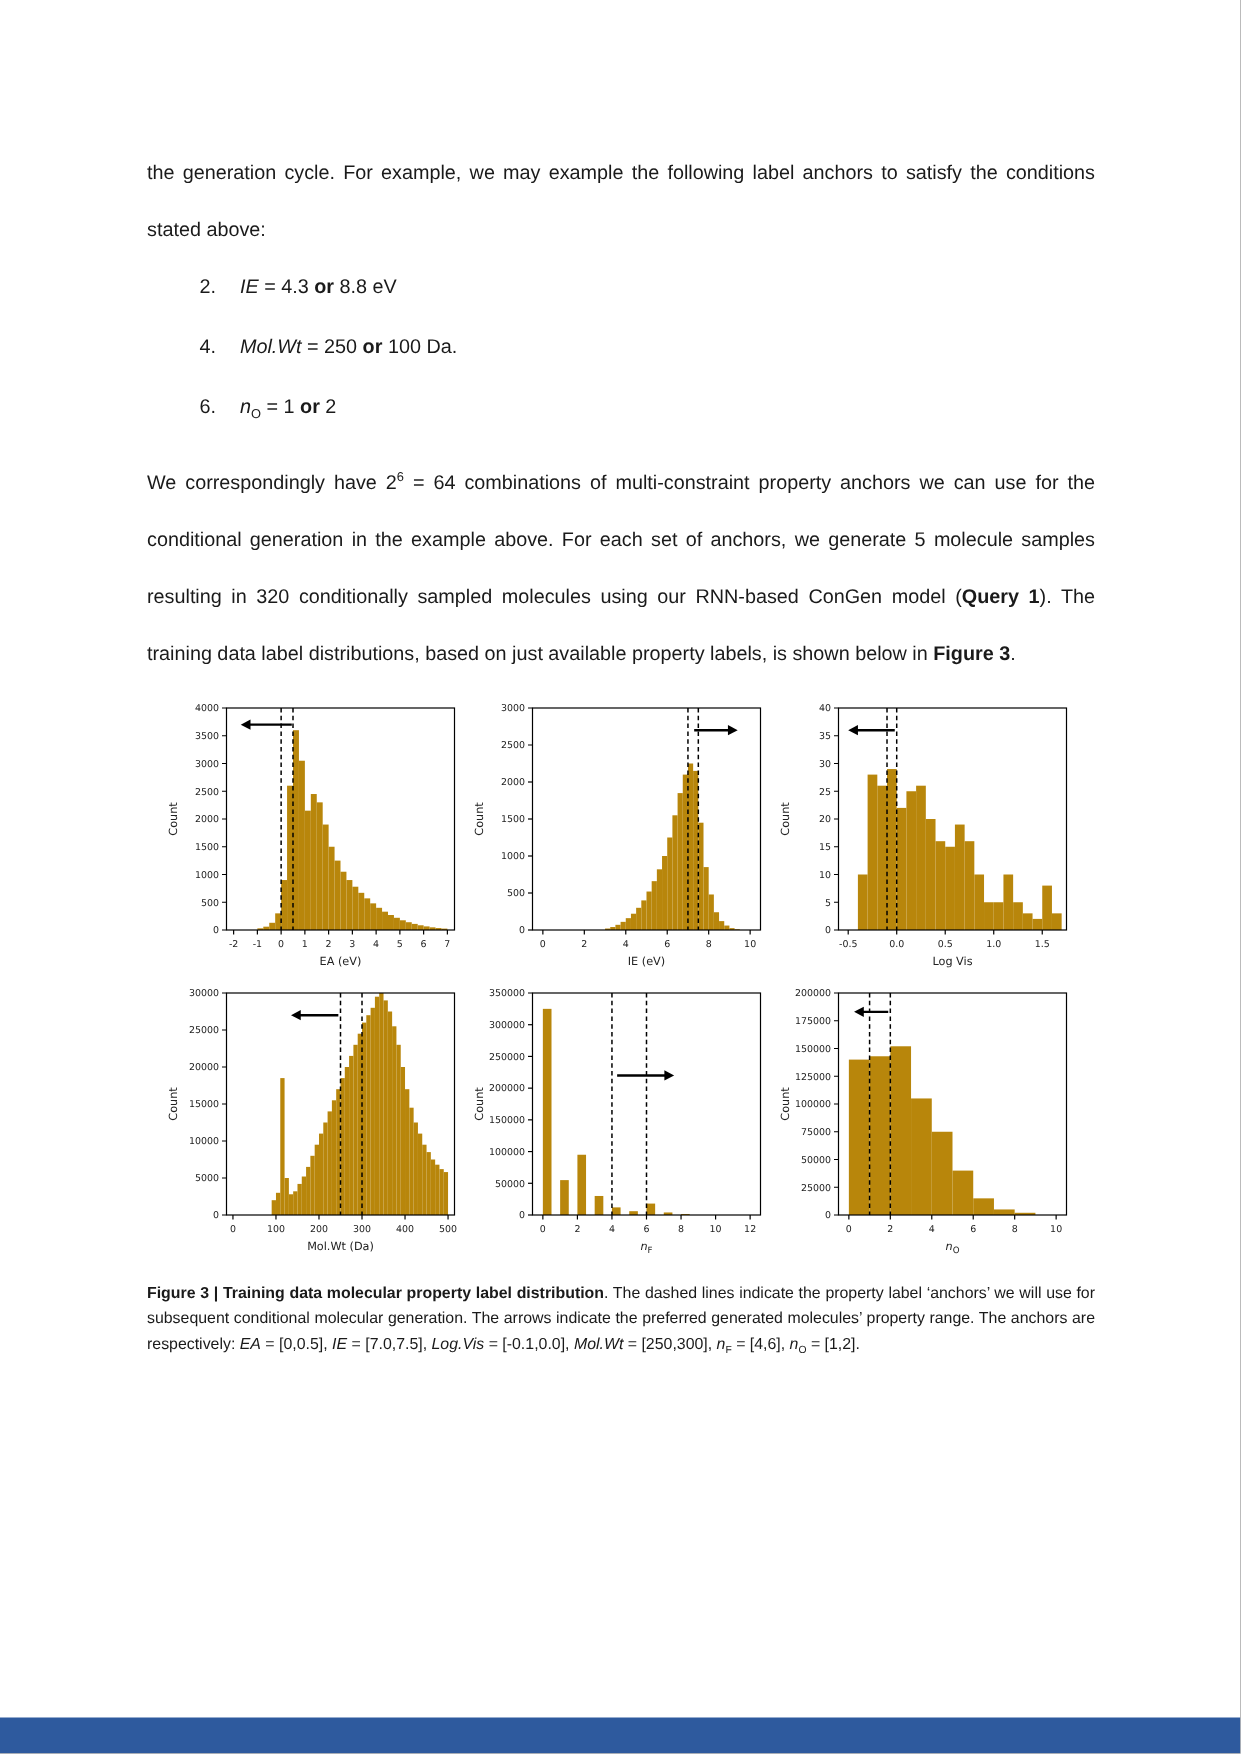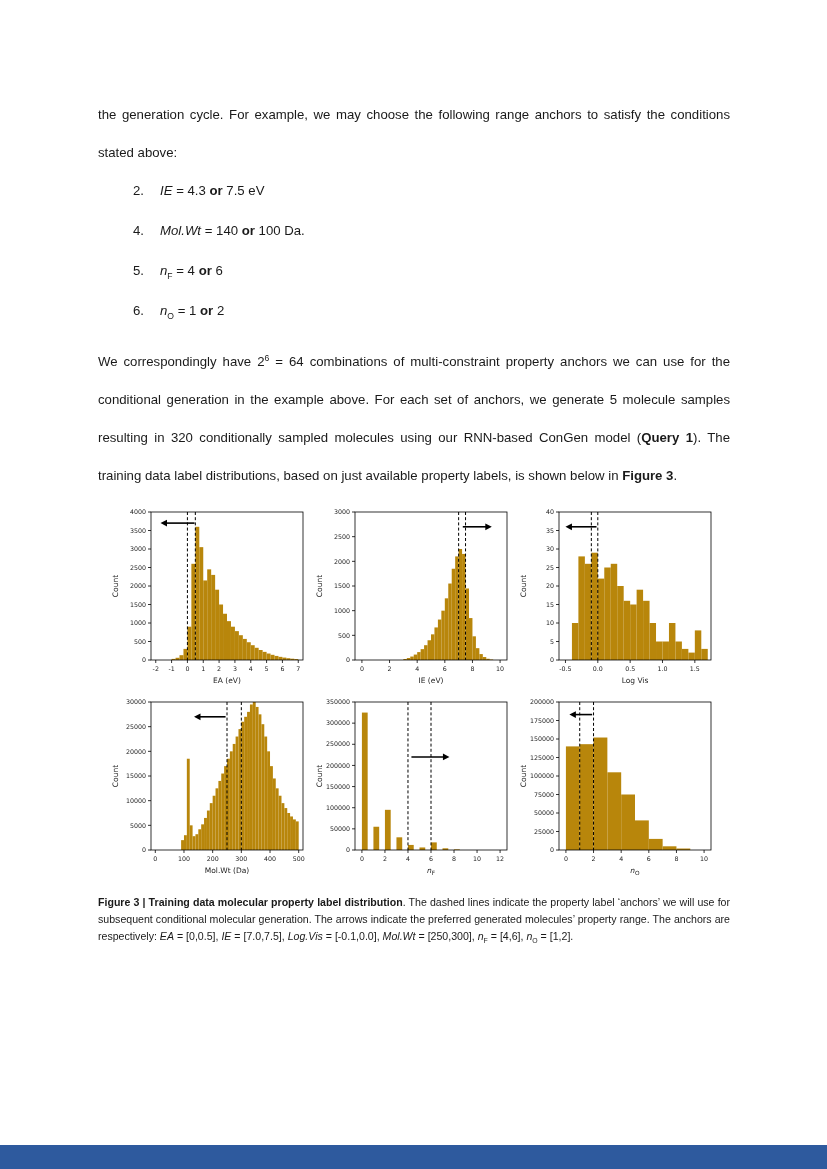--- a/index.html
+++ b/index.html
@@ -52,31 +52,28 @@
     left:0;bottom:0;
     width:827px;height:24px;
   }
 </style>
 </head>
 <body>
 
 <div class="page">
   <div class="content">
 
-    <p class="para">the generation cycle. For example, we may choose the following range anchors to satisfy the conditions stated above:</p>
+    <p class="para">the generation cycle. For example, we may example the following label anchors to satisfy the conditions stated above:</p>
 
     <div class="list">
       <div class="list-item">
-        <span class="li-num">2.</span><span><span style="font-style: italic;">IE</span><span> = 4.3 </span><span style="font-weight: bold;">or</span><span> 7.5 eV</span></span>
+        <span class="li-num">2.</span><span><span style="font-style: italic;">IE</span><span> = 4.3 </span><span style="font-weight: bold;">or</span><span> 8.8 eV</span></span>
       </div>
       <div class="list-item">
-        <span class="li-num">4.</span><span><span style="font-style: italic;">Mol.Wt</span><span> = 140 </span><span style="font-weight: bold;">or</span><span> 100 Da.</span></span>
-      </div>
-      <div class="list-item">
-        <span class="li-num">5.</span><span><span style="font-style: italic;">n</span><sub>F</sub><span> = 4 </span><span style="font-weight: bold;">or</span><span> 6</span></span>
+        <span class="li-num">4.</span><span><span style="font-style: italic;">Mol.Wt</span><span> = 250 </span><span style="font-weight: bold;">or</span><span> 100 Da.</span></span>
       </div>
       <div class="list-item">
         <span class="li-num">6.</span><span><span style="font-style: italic;">n</span><sub>O</sub><span> = 1 </span><span style="font-weight: bold;">or</span><span> 2</span></span>
       </div>
     </div>
 
     <p class="para"><span>We correspondingly have 2</span><sup>6</sup><span> = 64 combinations of multi-constraint property anchors we can use for the conditional generation in the example above. For each set of anchors, we generate 5 molecule samples resulting in 320 conditionally sampled molecules using our RNN-based ConGen model (</span><span style="font-weight: bold;">Query 1</span><span>). The training data label distributions, based on just available property labels, is shown below in </span><span style="font-weight: bold;">Figure 3</span><span>.</span></p>
 
     <div class="figure">
       <div class="chart-cell">

